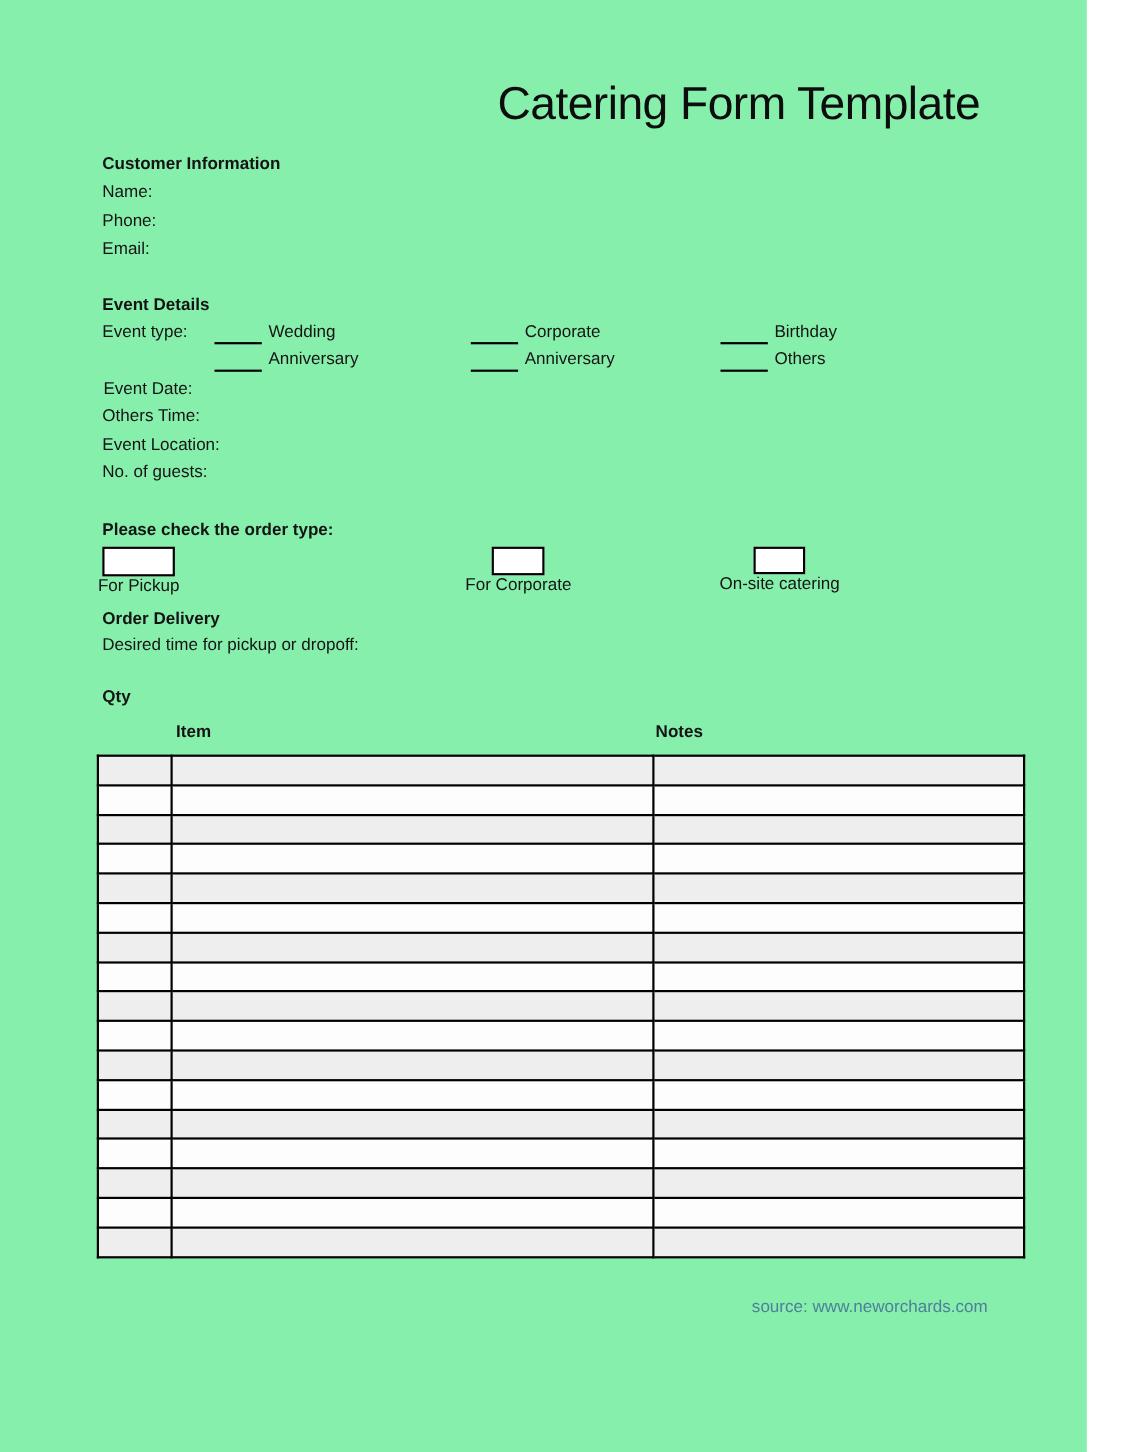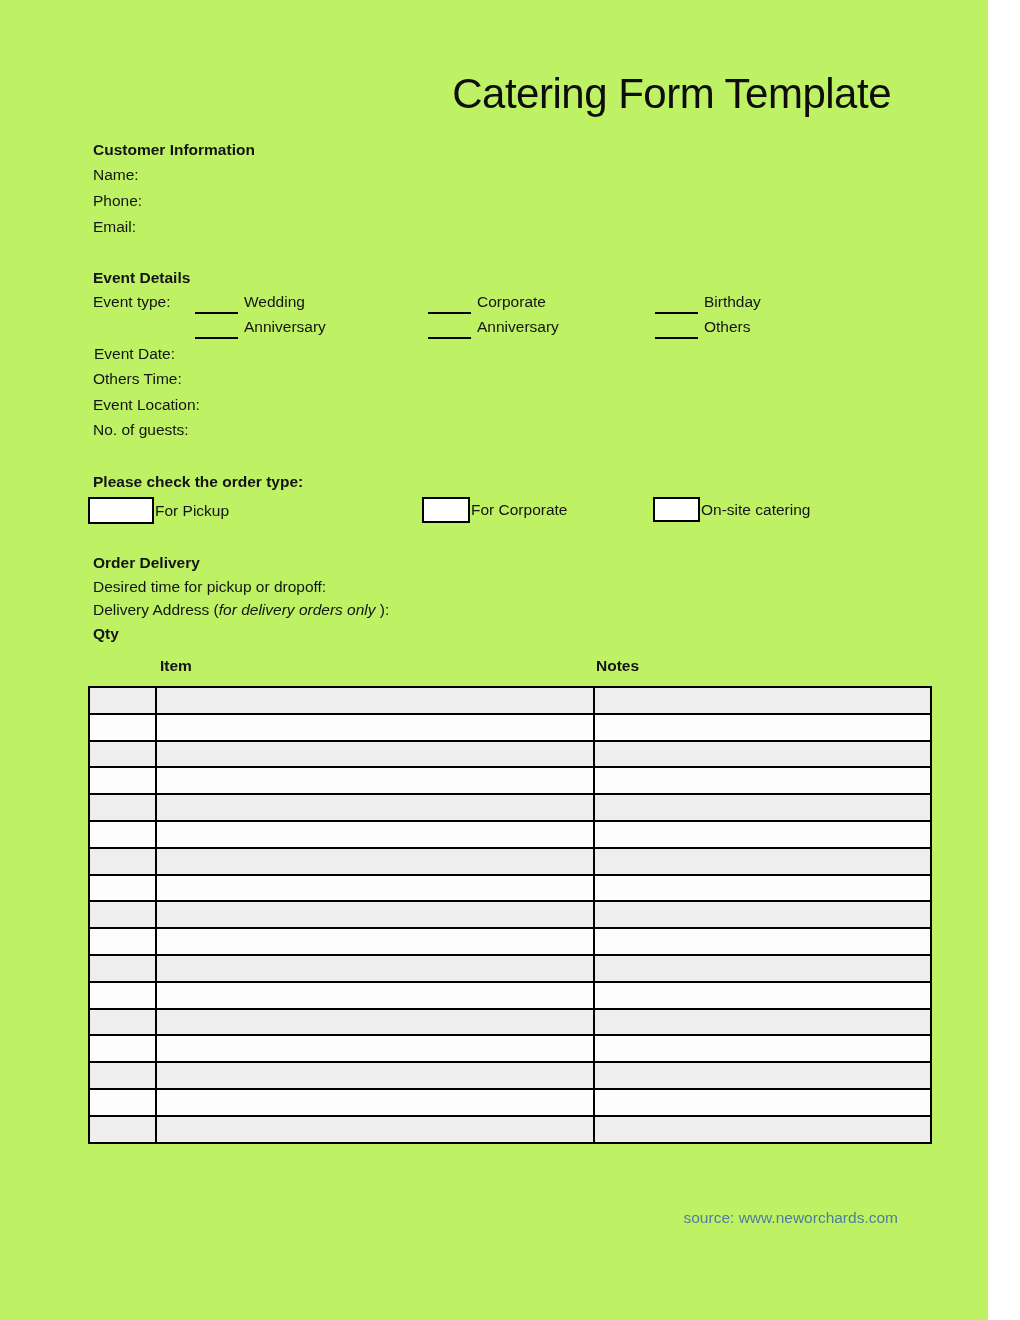--- a/index.html
+++ b/index.html
@@ -4,21 +4,21 @@
 <style>
   * { margin: 0; padding: 0; box-sizing: border-box; }
   html, body { background: #ffffff; }
   body {
     width: 1020px; height: 1320px;
     font-family: "Liberation Sans", sans-serif;
     color: #141414;
     position: relative;
     overflow: hidden;
   }
-  .page { position: relative; width: 988px; height: 1320px; background: #bef264; }
+  .page { position: relative; width: 988px; height: 1320px; background: #86efac; }
 
   .abs { position: absolute; white-space: nowrap; }
   .t { font-size: 15.5px; line-height: 19px; }
   .b { font-weight: 700; text-align: center; }
   .it { font-style: italic; }
 
   .title {
     position: absolute;
     top: 70px; right: 97px;
     font-size: 42px;
@@ -31,21 +31,21 @@
   .opt { position: absolute; white-space: nowrap; }
   .blank {
     display: inline-block;
     width: 43px; height: 20px;
     border-bottom: 2.5px solid #000;
     margin-right: 6px;
     vertical-align: -7px;
   }
 
   
-  .cb { position: absolute; display: flex; align-items: center; }
+  .cb { position: absolute; display: flex; align-items: center; flex-direction: column; }
   .cb .box { border: 2.5px solid #000; background: #fff; flex: 0 0 auto; }
   .cb.cb1 .box { width: 66px; height: 27px; }
   .cb.cb2 .box { width: 48px; height: 26px; }
   .cb.cb3 .box { width: 47px; height: 25px; }
   .cb .cb-label { font-size: 15.5px; margin-left: 1px; }
 
   
   .items-table {
     position: absolute;
     left: 88px; top: 686px;
@@ -62,21 +62,20 @@
   .items-table tr:nth-child(even) td { background: #fdfdfd; }
   .col-qty { width: 67px; }
   .col-item { width: 438px; }
   .col-notes { width: 337px; }
 
   .source {
     position: absolute;
     top: 1180px; right: 90px;
     font-size: 15.5px;
     color: #4e7f99;
-    margin-top: 29px;
   }
 </style>
 </head>
 <body>
 
 <div class="page">
 
   <div class="title">Catering Form Template</div>
 
   <div class="abs t b" style="left:93px; top:140px">Customer Information</div>
@@ -121,23 +120,20 @@
     <span class="box"></span>
     <span class="cb-label">For Corporate</span>
   </div>
   <div class="cb cb3" style="left:653px; top:497px">
     <span class="box"></span>
     <span class="cb-label">On-site catering</span>
   </div>
 
   <div class="abs t b" style="left:93px; top:553px">Order Delivery</div>
   <div class="abs t" style="left:93px; top:577px">Desired time for pickup or dropoff:</div>
-  <div class="abs t" style="left:93px; top:600px">
-    <span>Delivery Address (</span><span class="it">for delivery orders only</span><span> ):</span>
-  </div>
 
   <div class="abs t b" style="left:93px; top:624px">Qty</div>
   <div class="abs t b" style="left:160px; top:656px">Item</div>
   <div class="abs t b" style="left:596px; top:656px">Notes</div>
 
   <table class="items-table">
     <colgroup>
       <col class="col-qty">
         <col class="col-item">
         <col class="col-notes">

